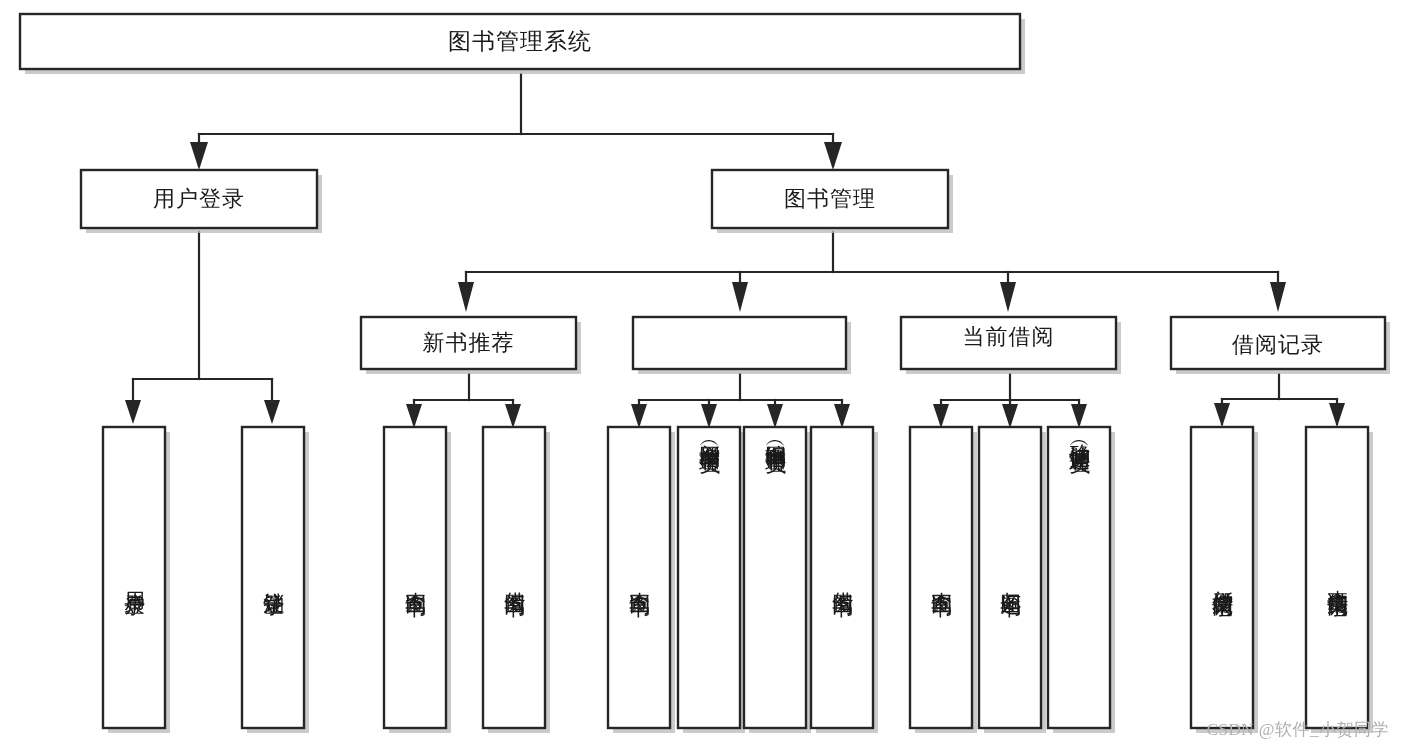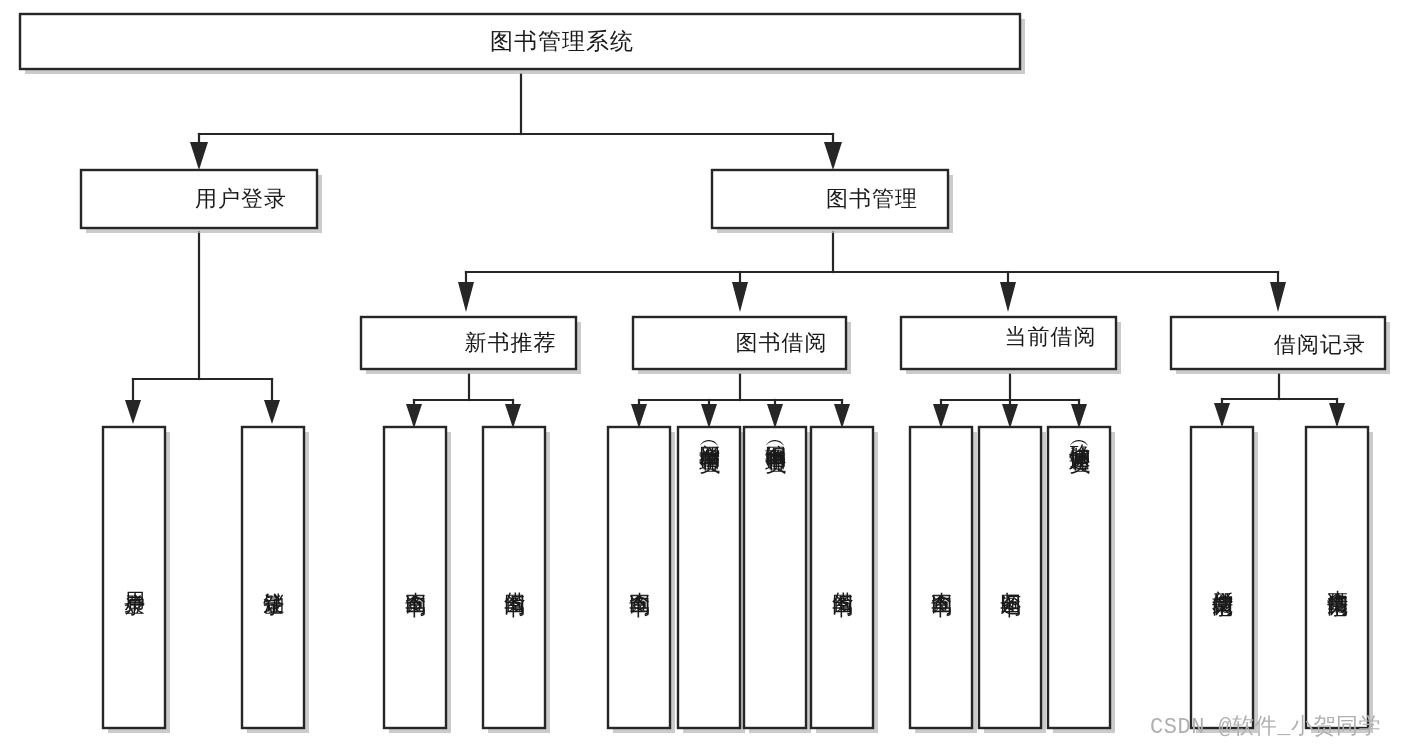--- a/index.html
+++ b/index.html
@@ -64,38 +64,37 @@
     letter-spacing: 1.5px;
     text-align: center;
     white-space: nowrap;
   }
   .hlabel-wrap {
     position: absolute;
     display: flex;
     align-items: center;
     justify-content: center;
     pointer-events: none;
-    padding-left: 42px;
   }
   .hlabel-text {
     font-family: "DejaVu Sans", "Liberation Sans", sans-serif;
     font-size: 22px;
     color: #1a1a1a;
     letter-spacing: 1px;
     white-space: nowrap;
   }
   .root-label-text {
     font-size: 23px;
   }
   #watermark {
     position: absolute;
-    right: 24px;
+    right: 16px;
     bottom: 6px;
-    font-family: Liberation Mono, monospace;
-    font-size: 22px;
+    font-family: Liberation Serif, serif;
+    font-size: 17px;
     color: #b0b0b0;
     letter-spacing: 0.5px;
     white-space: nowrap;
     pointer-events: none;
   }
 </style>
 </head>
 <body>
 
 <div id="diagram-root">
@@ -250,23 +249,20 @@
   <div class="hlabel-wrap" style="left:81px; top:170px; width:236px; height:58px;">
     <span class="hlabel-text">用户登录</span>
   </div>
   <div class="hlabel-wrap" style="left:361px; top:317px; width:215px; height:52px;">
     <span class="hlabel-text">新书推荐</span>
   </div>
 
   <div class="hlabel-wrap" style="left:712px; top:170px; width:236px; height:58px;">
     <span class="hlabel-text">图书管理</span>
   </div>
-  <div class="hlabel-wrap" style="left:633px; top:317px; width:213px; height:52px;">
-    <span class="hlabel-text">图书借阅</span>
-  </div>
   <div class="hlabel-wrap" style="left:901px; top:317px; width:215px; height:40px;">
     <span class="hlabel-text">当前借阅</span>
   </div>
   <div class="hlabel-wrap" style="left:1171px; top:317px; width:214px; height:56px;">
     <span class="hlabel-text">借阅记录</span>
   </div>
 
   <div class="vlabel-wrap" style="left:103px; top:427px; width:62px; height:301px;">
     <span class="vlabel-text">用户登录</span>
   </div>

